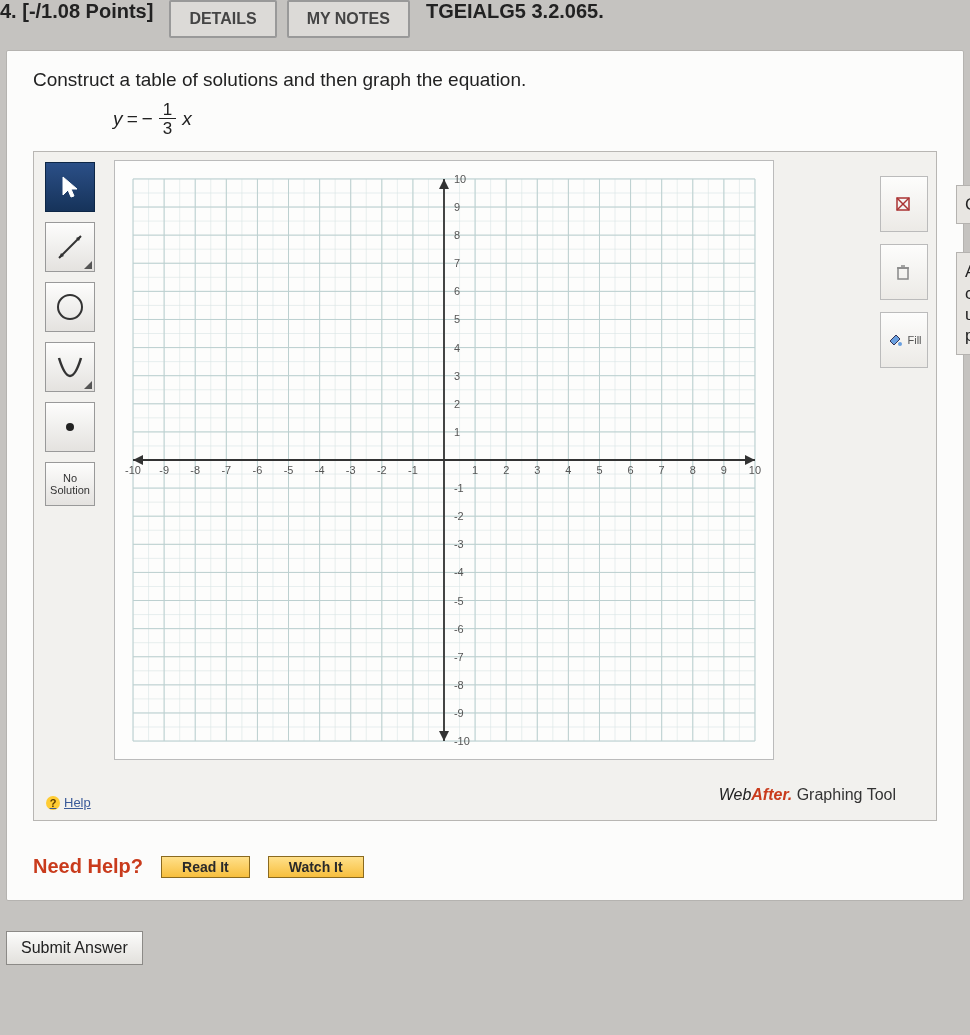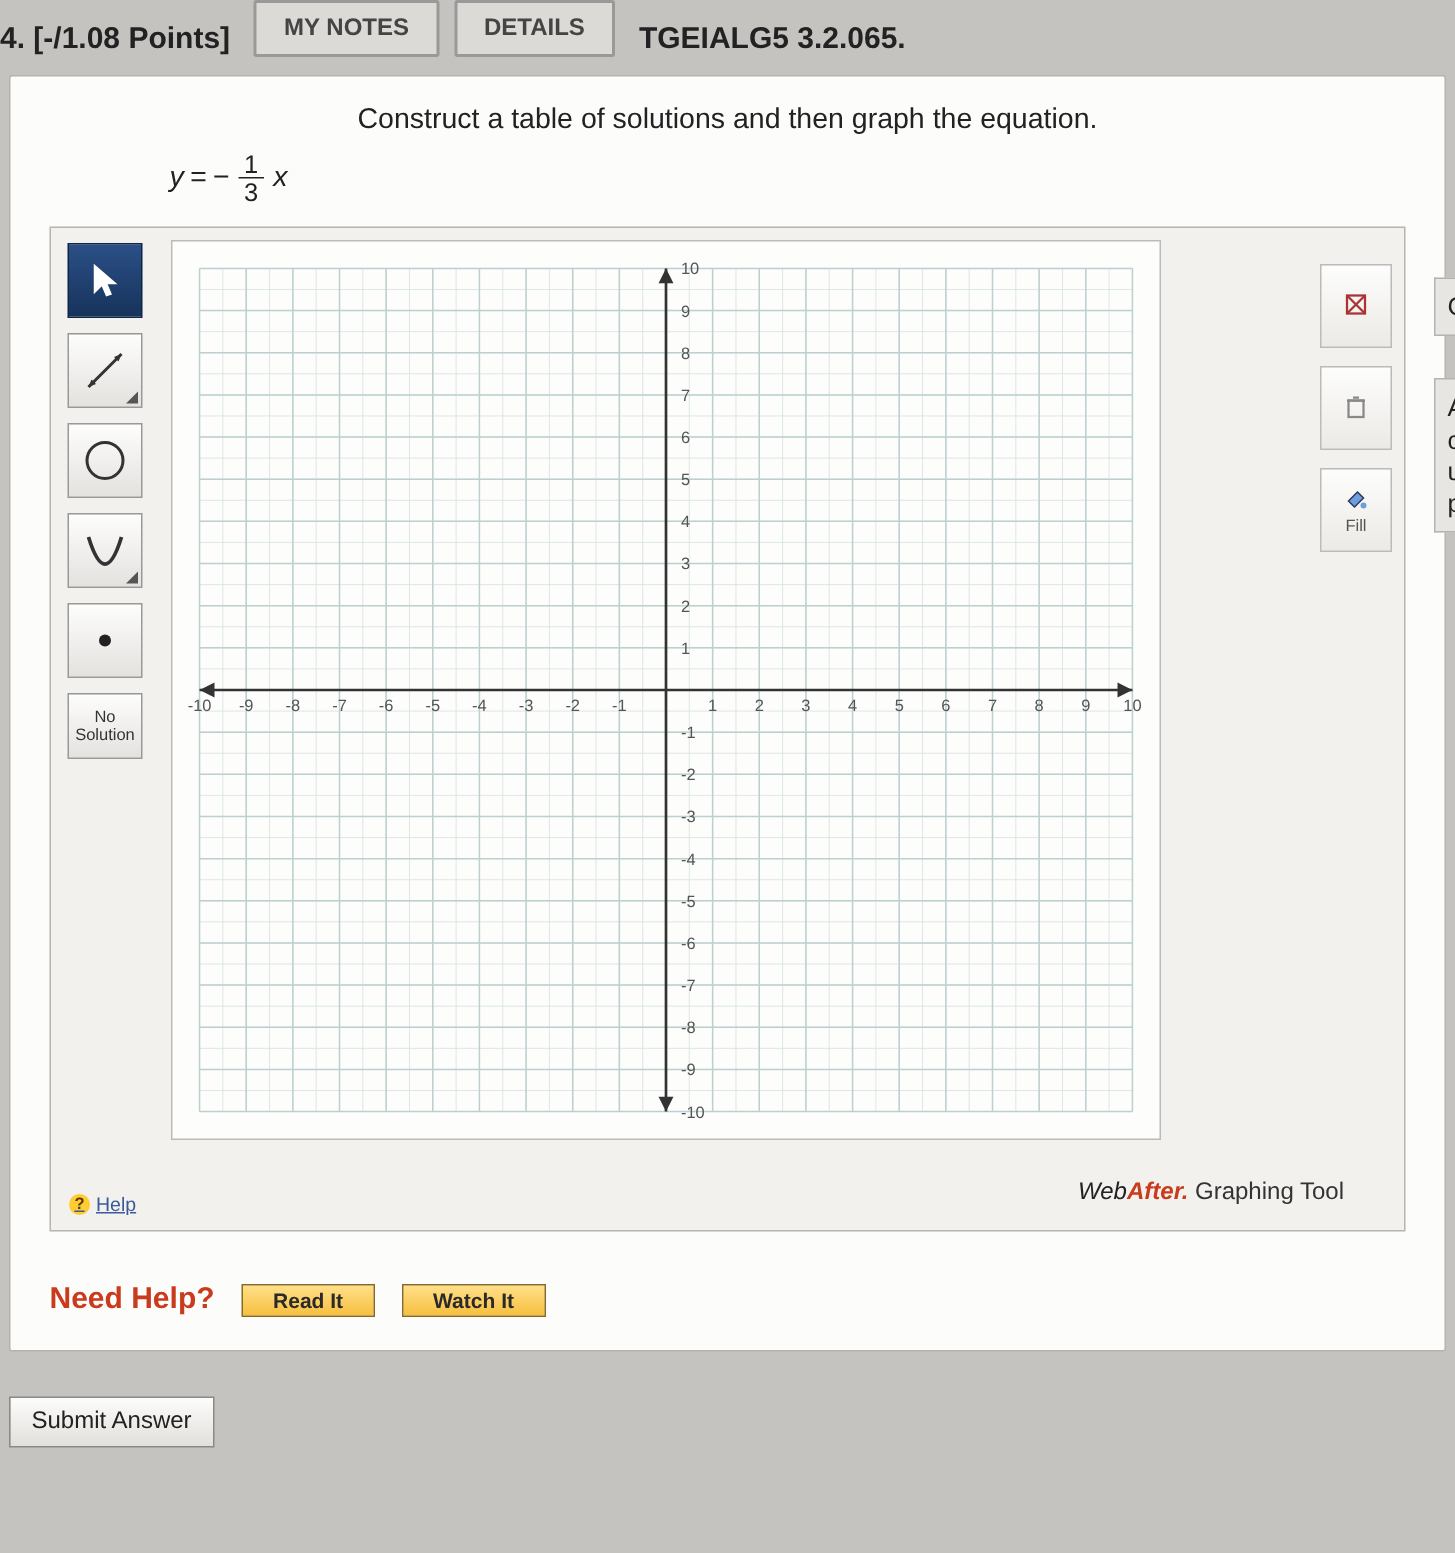--- a/index.html
+++ b/index.html
@@ -6,21 +6,21 @@
   body {
     font-family: Arial, Helvetica, sans-serif;
     background: #c5c3c0;
     width: 970px;
     height: 1035px;
     overflow: hidden;
     position: relative;
   }
   .header-row {
     display: flex;
-    align-items: flex-end;
+    align-items: flex-start;
     gap: 10px;
     padding: 0 13px 12px 0;
   }
   .points {
     font-weight: bold;
     font-size: 20px;
     color: #222;
     margin-right: 6px;
   }
   .hbtn {
@@ -44,21 +44,20 @@
     border: 1px solid #b5b3b0;
     border-radius: 2px;
     padding: 18px 26px 22px 26px;
     margin: 0 6px;
     position: relative;
   }
   .instruction {
     font-size: 19px;
     color: #222;
     margin-bottom: 10px;
-    text-align: center;
   }
   .equation {
     font-size: 19px;
     font-style: italic;
     color: #222;
     margin-left: 80px;
     margin-bottom: 14px;
     display: flex;
     align-items: center;
     gap: 4px;
@@ -163,21 +162,20 @@
     flex-direction: column;
     align-items: center;
     padding-top: 24px;
     gap: 12px;
   }
   .rtool {
     width: 48px; height: 56px;
     border: 1px solid #bbb;
     background: linear-gradient(#fdfdfc,#eceae6);
     display: flex;
-    flex-direction: column;
     align-items: center;
     justify-content: center;
     font-size: 11px;
     color: #555;
     cursor: pointer;
     gap: 3px;
   }
   .footer-brand {
     position: absolute;
     right: 40px;
@@ -239,22 +237,22 @@
   .line-svg { width: 30px; height: 30px; }
   .circle-svg { width: 26px; height: 26px; border: 2.5px solid #333; border-radius: 50%; }
   .parabola-svg { width: 30px; height: 26px; }
   .dot-svg { width: 8px; height: 8px; background: #222; border-radius: 50%; }
 </style>
 </head>
 <body>
 
 <div class="header-row">
   <span class="points">4. [-/1.08 Points]</span>
+  <button class="hbtn">DETAILS</button>
   <button class="hbtn">MY NOTES</button>
-  <button class="hbtn">DETAILS</button>
   <span class="qref">TGEIALG5 3.2.065.</span>
 </div>
 
 <div class="white-card">
   <div class="instruction">Construct a table of solutions and then graph the equation.</div>
   <div class="equation">
     <span>y</span>
     <span> = </span>
     <span>−</span>
     <span class="frac">

